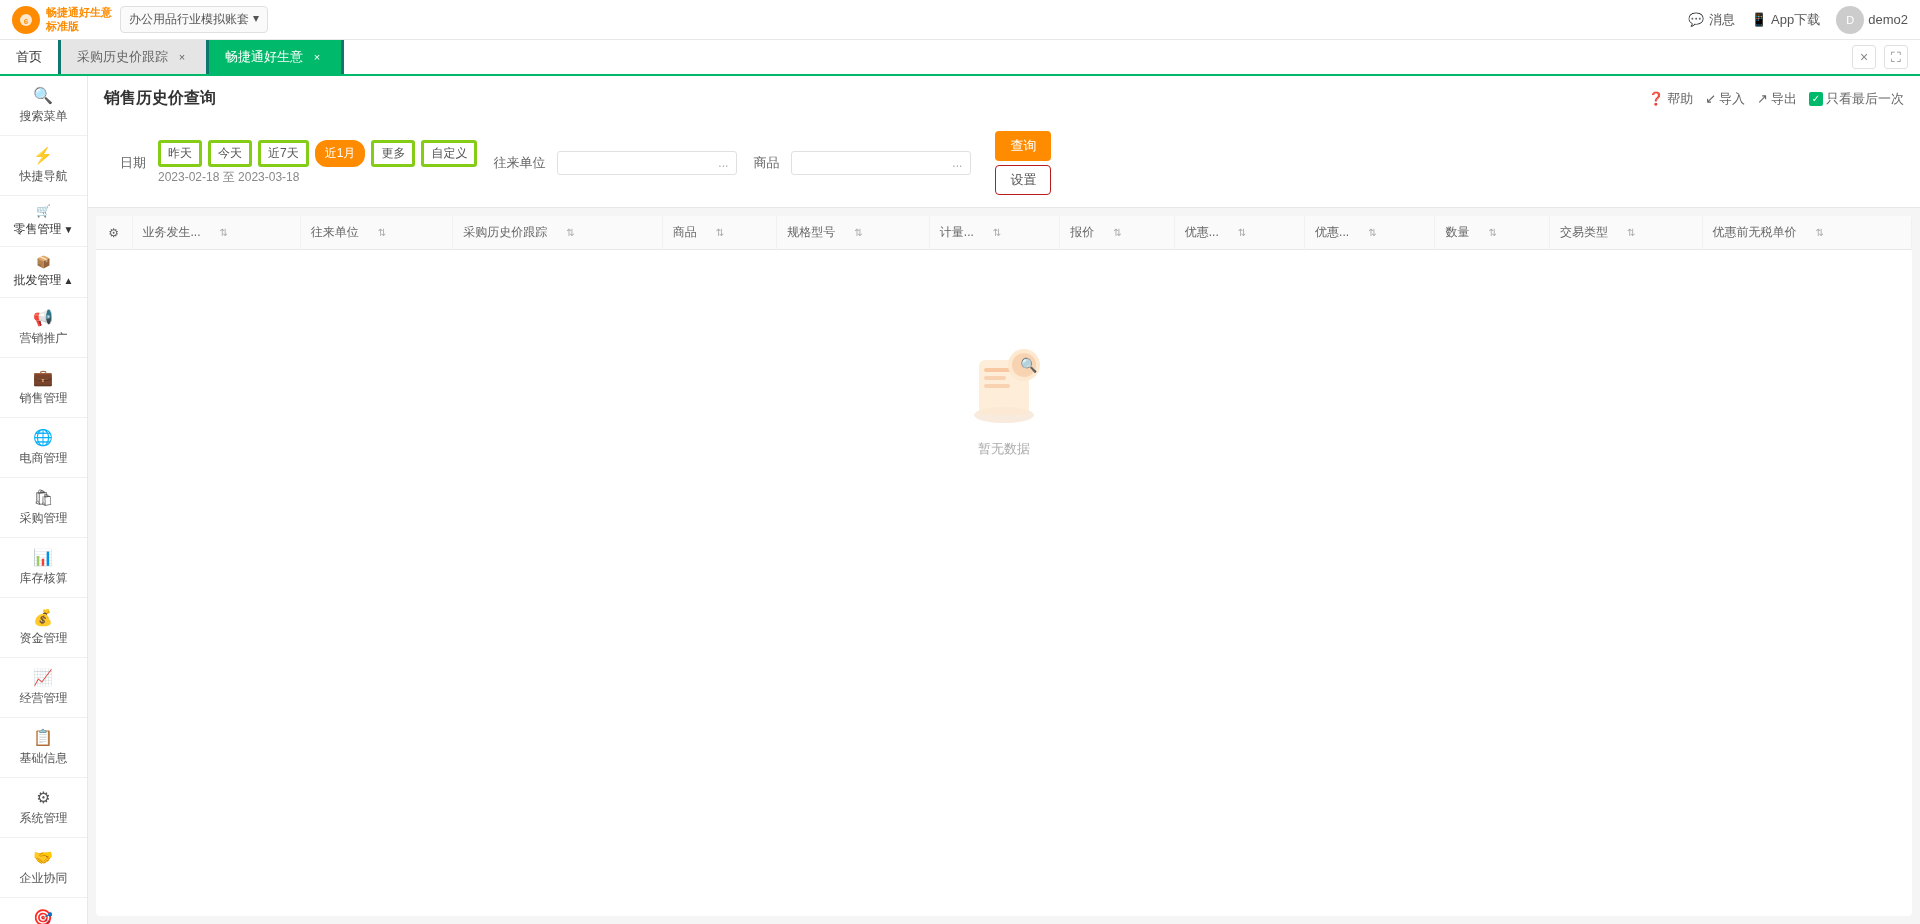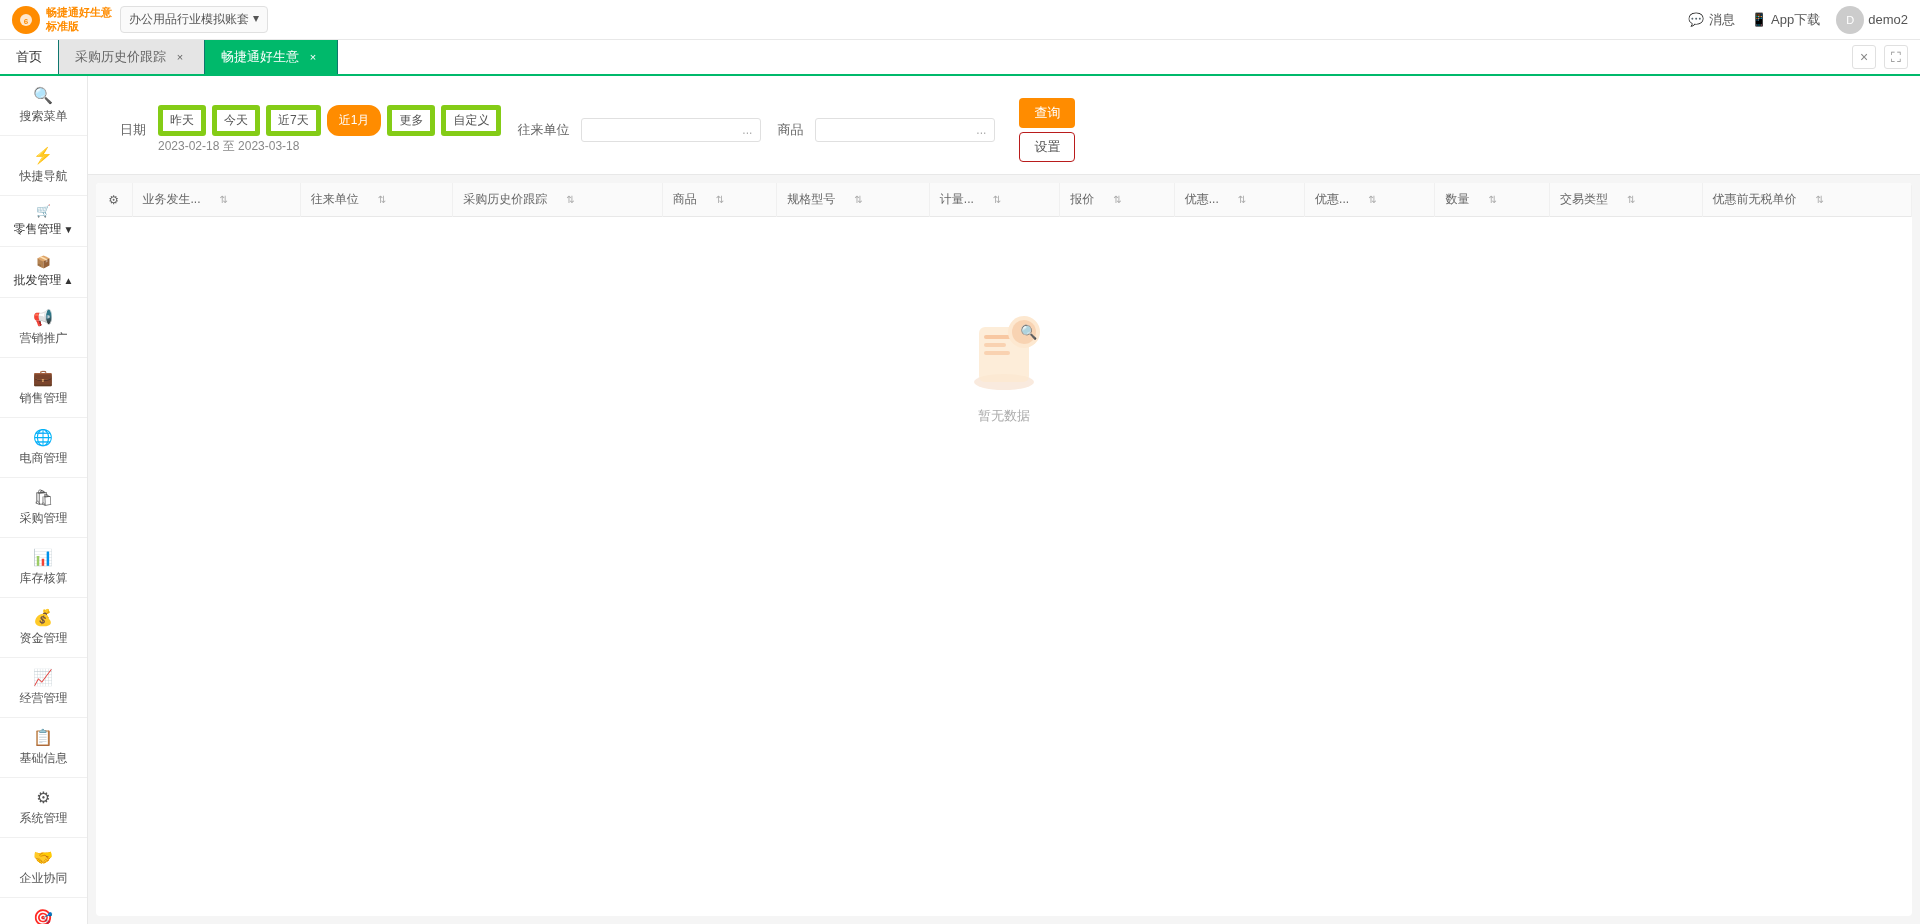--- a/index.html
+++ b/index.html
@@ -12,21 +12,21 @@
     .logo-icon { width: 28px; height: 28px; background: #ff8c00; border-radius: 50%; display: flex; align-items: center; justify-content: center; }
     .logo-icon svg { width: 16px; height: 16px; fill: white; }
     .logo-text { font-size: 11px; color: #ff8c00; line-height: 1.2; font-weight: bold; }
     .app-selector { display: flex; gap: 4px; padding: 4px 8px; border: 1px solid #e0e0e0; border-radius: 4px; cursor: pointer; background: #fafafa; color: #555; font-size: 12px; }
     .topbar-right { display: flex; align-items: center; gap: 16px; color: #555; font-size: 13px; }
     .topbar-right-item { display: flex; align-items: center; gap: 4px; cursor: pointer; }
     .avatar { width: 28px; height: 28px; border-radius: 50%; background: #ccc; display: flex; align-items: center; justify-content: center; color: white; font-size: 11px; }
 
     
     .tabbar { height: 36px; background: #fff; display: flex; align-items: stretch; border-bottom: 2px solid #00b96b; padding-left: 0; }
-    .tab { display: flex; align-items: center; padding: 0 16px; cursor: pointer; font-size: 13px; color: #555; border-right: 1px solid #0f766e; gap: 6px; white-space: nowrap; }
+    .tab { display: flex; align-items: center; padding: 0 16px; cursor: pointer; font-size: 13px; color: #555; border-right: 3px solid #0f766e; gap: 6px; white-space: nowrap; }
     .tab.home { background: #fff; color: #333; border-bottom: none; }
     .tab.active { background: #00b96b; color: white; }
     .tab.inactive { background: #e5e5e5; color: #666; }
     .tab-close { width: 16px; height: 16px; display: flex; align-items: center; justify-content: center; border-radius: 50%; font-size: 11px; line-height: 1; }
     .tabbar-actions { margin-left: auto; display: flex; align-items: center; gap: 8px; padding-right: 12px; }
     .tabbar-action-btn { width: 24px; height: 24px; display: flex; align-items: center; justify-content: center; cursor: pointer; color: #888; border: 1px solid #e0e0e0; border-radius: 3px; font-size: 14px; }
 
     
     .main-layout { display: flex; flex: 1; overflow: hidden; }
 
@@ -47,21 +47,21 @@
     .page-title { font-size: 16px; font-weight: bold; color: #333; }
     .page-actions { display: flex; align-items: center; gap: 12px; font-size: 13px; color: #666; }
     .page-action-item { display: flex; align-items: center; gap: 3px; cursor: pointer; }
     .checkbox-green { width: 14px; height: 14px; background: #00b96b; border-radius: 2px; display: flex; align-items: center; justify-content: center; }
     .checkbox-green::after { content: '✓'; color: white; font-size: 10px; }
 
     
     .filter-area { padding: 10px 16px 12px 16px; background: #fff; display: flex; align-items: center; gap: 16px; flex-wrap: wrap; }
     .filter-group { display: flex; align-items: center; gap: 12px; }
     .filter-label { color: #666; font-size: 13px; white-space: nowrap; }
-    .date-btn { padding: 2px 7px; border: 5px solid #84cc16; border-radius: 3px; cursor: pointer; font-size: 12px; color: #555; background: #fff; }
+    .date-btn { padding: 2px 7px; border: 3px solid #84cc16; border-radius: 3px; cursor: pointer; font-size: 12px; color: #555; background: #fff; }
     .date-btn.active { background: #ff8c00; color: white; border-color: #ff8c00; border-radius: 12px; }
     .date-range { font-size: 12px; color: #888; }
     .filter-input { border: 1px solid #e0e0e0; border-radius: 3px; padding: 4px 8px; font-size: 12px; color: #555; min-width: 180px; display: flex; align-items: center; justify-content: space-between; cursor: pointer; }
     .filter-input-dots { color: #aaa; }
     .search-btn { background: #ff8c00; color: white; border: none; border-radius: 4px; padding: 6px 8px; font-size: 13px; cursor: pointer; }
     .setting-btn { background: #fff; color: #555; border: 1px solid #b91c1c; border-radius: 4px; padding: 5px 14px; font-size: 13px; cursor: pointer; }
 
     
     .table-area { flex: 1; overflow: auto; margin: 8px; background: #fff; border-radius: 4px; }
     table { width: 100%; border-collapse: collapse; font-size: 12px; }
@@ -201,20 +201,41 @@
     <div class="sidebar-item">
       <span class="icon">🎯</span>
 
     </div>
 
   </div>
 
   <div class="content">
 
     <div class="page-header">
+      <div class="page-title-row">
+        <span class="page-title">销售历史价查询</span>
+        <div class="page-actions">
+          <div class="page-action-item">
+            <span>❓</span>
+            <span>帮助</span>
+          </div>
+          <div class="page-action-item">
+            <span>↙</span>
+            <span>导入</span>
+          </div>
+          <div class="page-action-item">
+            <span>↗</span>
+            <span>导出</span>
+          </div>
+          <div class="page-action-item">
+            <div class="checkbox-green"></div>
+            <span>只看最后一次</span>
+          </div>
+        </div>
+      </div>
 
       <div class="filter-area">
         <div class="filter-group">
           <span class="filter-label">日期</span>
           <div class="two-line-filter">
             <div class="filter-line">
               <div class="date-btn">昨天</div>
               <div class="date-btn">今天</div>
               <div class="date-btn">近7天</div>
               <div class="date-btn active">近1月</div>

